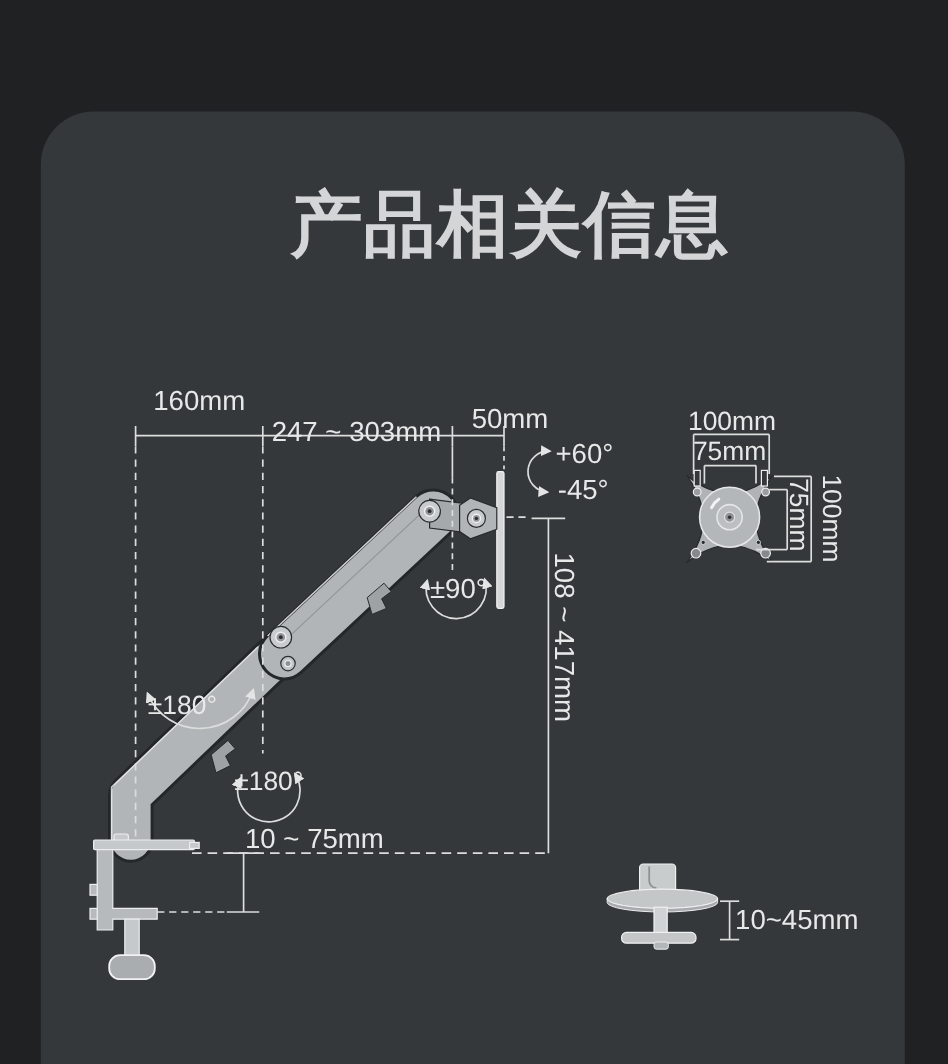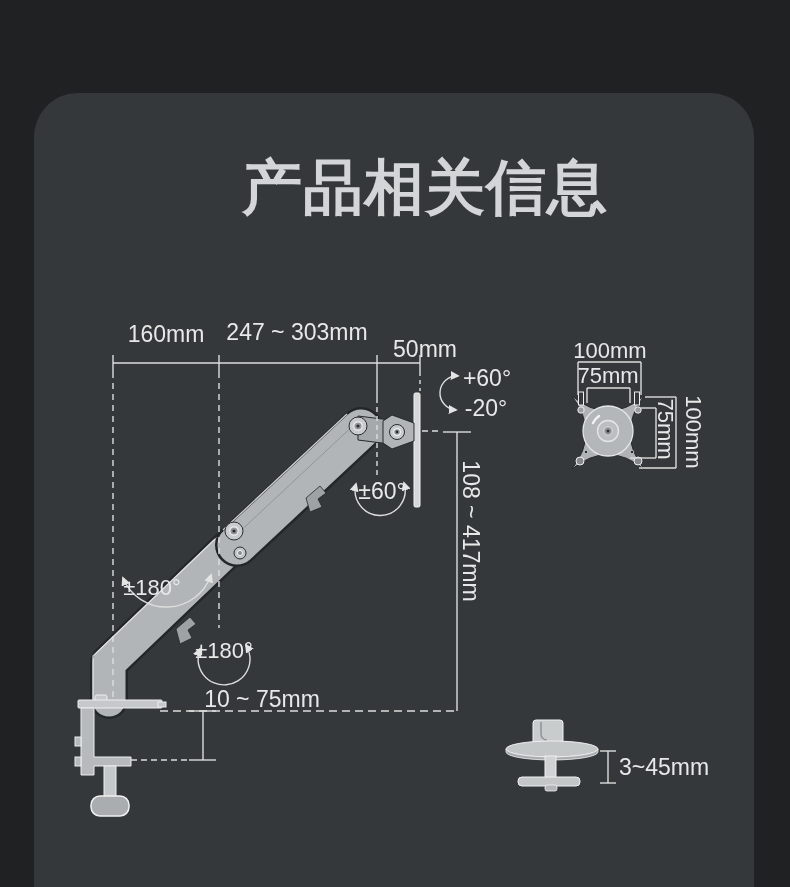--- a/index.html
+++ b/index.html
@@ -157,26 +157,26 @@
       <path d="M676,397 H645"></path>
       <path d="M676,468 H639"></path>
 
     <path d="M608,751 V783"></path>
       <path d="M600,751 H616"></path>
       <path d="M600,783 H616"></path>
   </g>
 </svg>
 
 <div class="lbl" style="left:166px;top:334px">160mm</div>
-<div class="lbl" style="left:297px;top:332px">247 ~ 303mm</div>
+<div class="lbl" style="left:297px;top:360px">247 ~ 303mm</div>
 <div class="lbl" style="left:425px;top:349px">50mm</div>
 <div class="lbl" style="left:487px;top:378px">+60°</div>
-<div class="lbl" style="left:486px;top:408px">-20°</div>
-<div class="lbl" style="left:382px;top:491px">±60°</div>
+<div class="lbl" style="left:486px;top:408px">-45°</div>
+<div class="lbl" style="left:382px;top:491px">±90°</div>
 <div class="lbl rot" style="left:470px;top:531px">108 ~ 417mm</div>
 <div class="lbl sm" style="left:152px;top:588px">±180°</div>
 <div class="lbl sm" style="left:224px;top:651px">±180°</div>
 <div class="lbl" style="left:262px;top:699px">10 ~ 75mm</div>
 <div class="lbl sm" style="left:610px;top:351px">100mm</div>
 <div class="lbl sm" style="left:608px;top:376px">75mm</div>
 <div class="lbl sm rot" style="left:665px;top:429px">75mm</div>
 <div class="lbl sm rot" style="left:693px;top:432px">100mm</div>
-<div class="lbl" style="left:664px;top:767px">3~45mm</div>
+<div class="lbl" style="left:664px;top:767px">10~45mm</div>
 
 </body></html>

